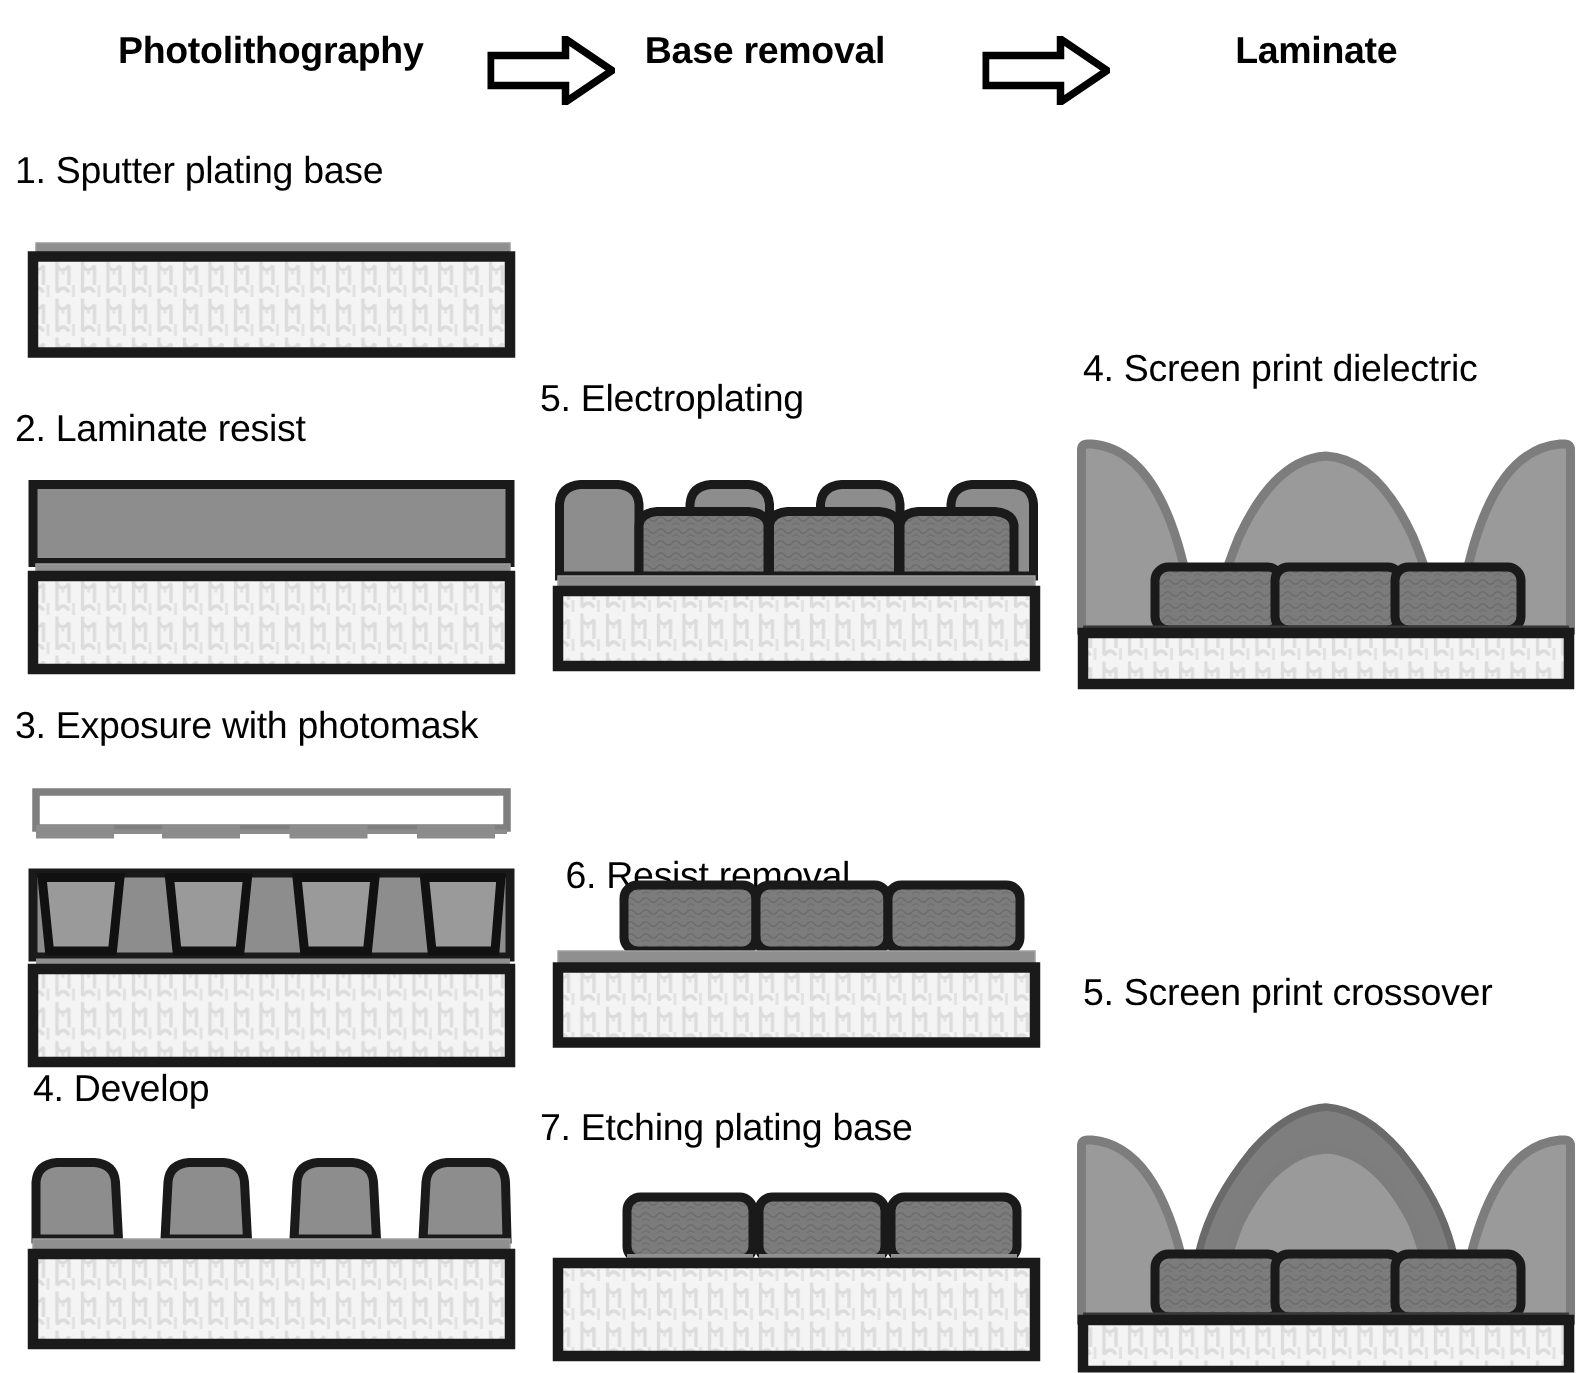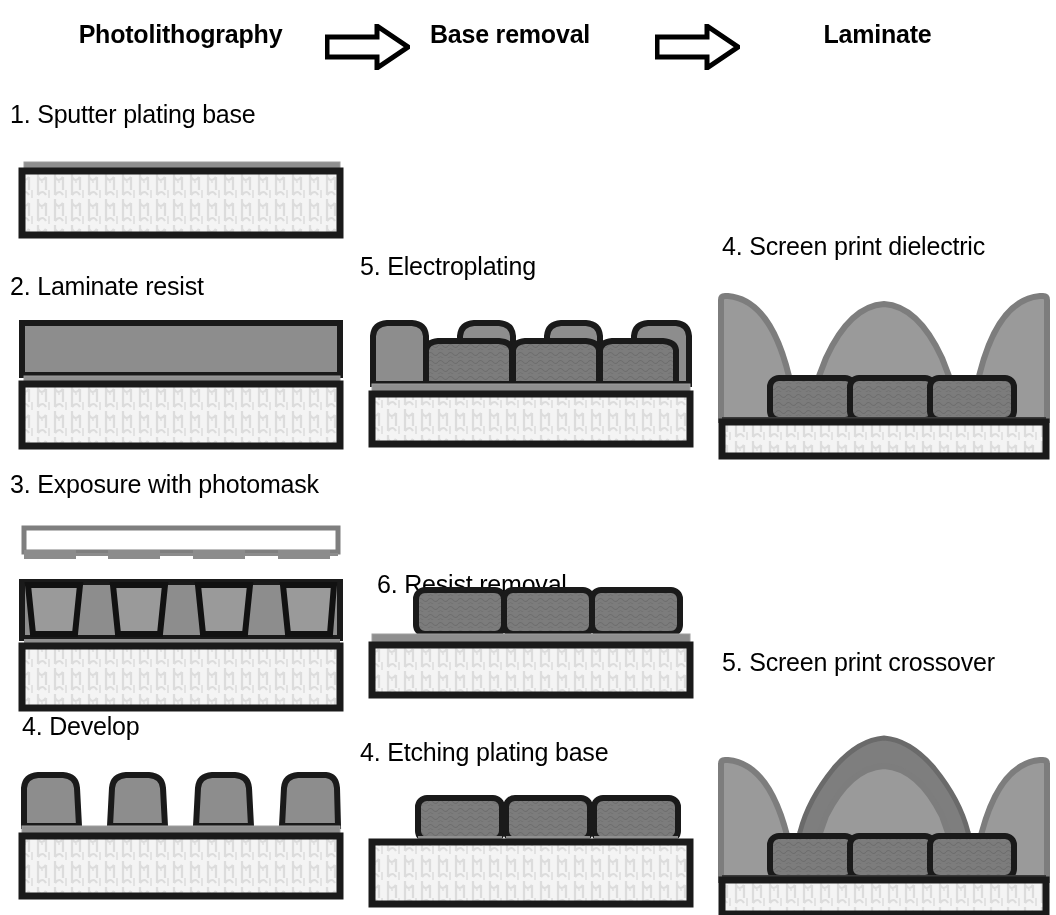--- a/index.html
+++ b/index.html
@@ -151,21 +151,21 @@
         <rect x="136" y="10" width="88" height="44" rx="9" fill="url(#cuTex)" stroke="#1a1a1a" stroke-width="6"></rect>
         <rect x="224" y="10" width="88" height="44" rx="9" fill="url(#cuTex)" stroke="#1a1a1a" stroke-width="6"></rect>
       </g>
       <rect x="4" y="54" width="318" height="11" fill="#8f8f8f" stroke="#a0a0a0" stroke-width="1"></rect>
       <rect x="4" y="65" width="318" height="50" fill="url(#weave)" stroke="#1a1a1a" stroke-width="7"></rect>
     </svg>
   </div>
 </div>
 
 <div class="step">
-  <div class="step-title" style="left:360px;top:738px;">4. Etching plating base</div>
+  <div class="step-title" style="left:360px;top:738px;">7. Etching plating base</div>
   <div class="fig" style="left:368px;top:790px;">
     <svg width="330" height="120" viewBox="0 0 330 120">
       <g>
         <rect x="50" y="8" width="84" height="42" rx="9" fill="url(#cuTex)" stroke="#1a1a1a" stroke-width="6"></rect>
         <rect x="138" y="8" width="84" height="42" rx="9" fill="url(#cuTex)" stroke="#1a1a1a" stroke-width="6"></rect>
         <rect x="226" y="8" width="84" height="42" rx="9" fill="url(#cuTex)" stroke="#1a1a1a" stroke-width="6"></rect>
       </g>
       <g>
         <rect x="50" y="46" width="84" height="8" fill="#8f8f8f"></rect>
         <rect x="138" y="46" width="84" height="8" fill="#8f8f8f"></rect>

